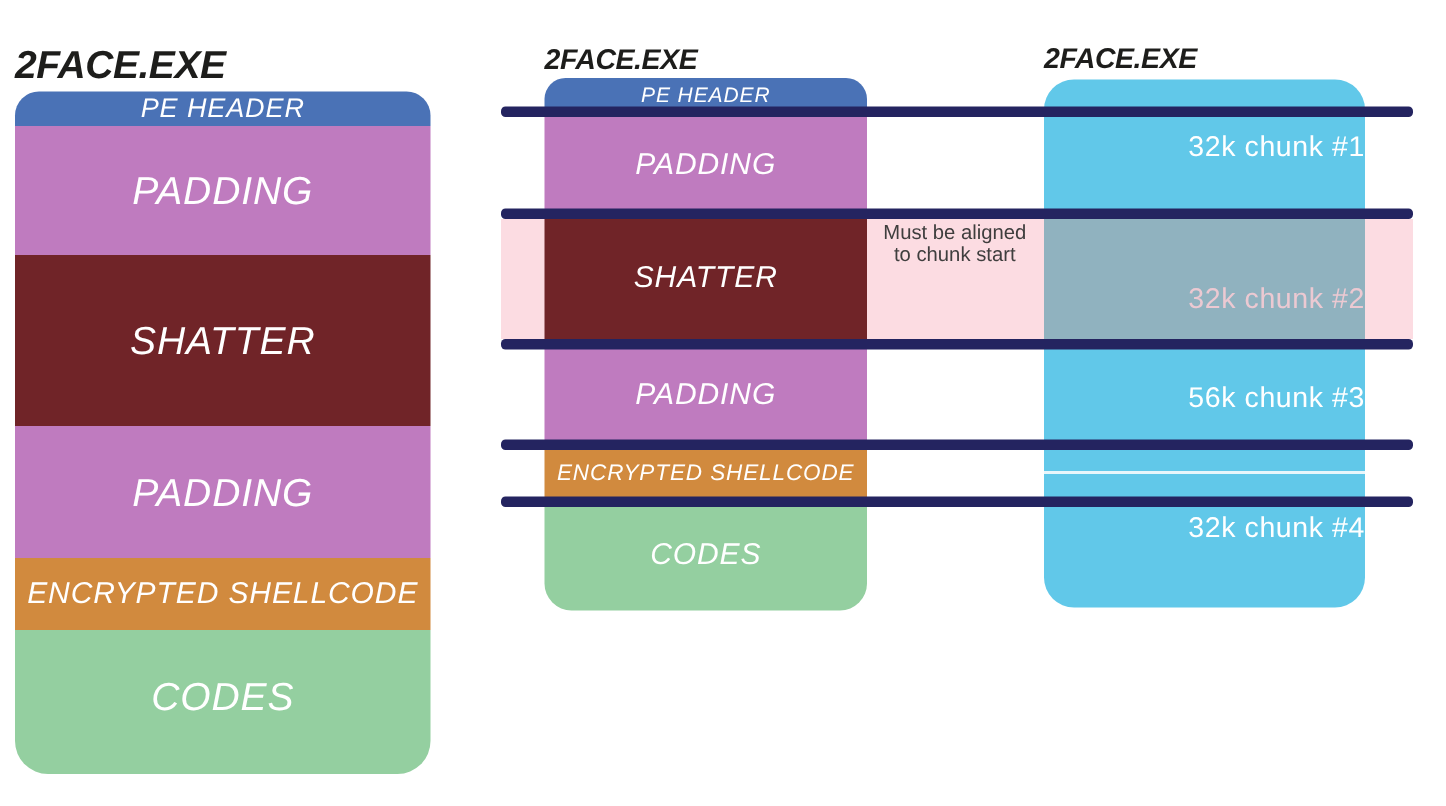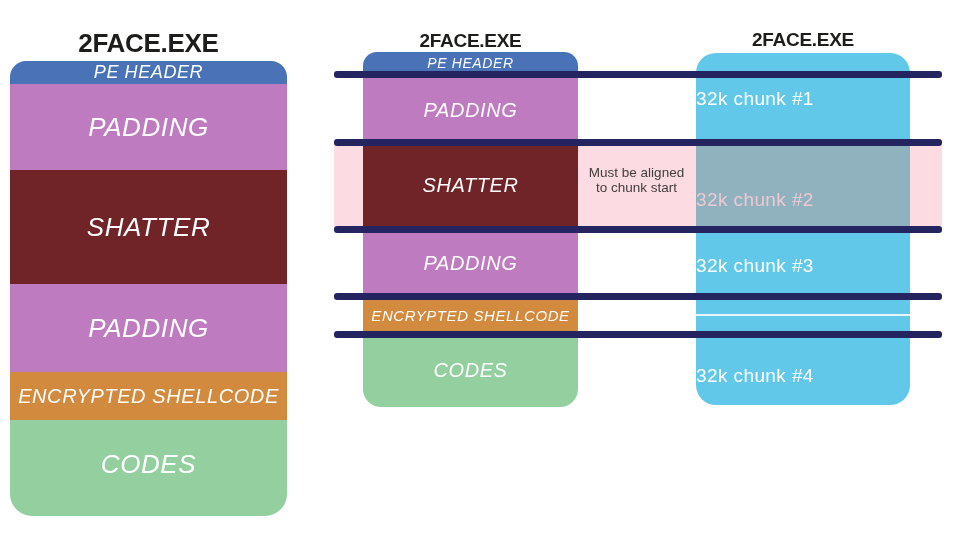--- a/index.html
+++ b/index.html
@@ -2,22 +2,22 @@
 <html style="--background: #ffffff; --title-text: #1d1d1b; --band-text: #ffffff; --pe-header-blue: #4a72b6; --padding-purple: #bf7bbf; --shatter-maroon: #702428; --shellcode-orange: #d18a3e; --codes-green: #94cfa0; --chunk-blue: #61c8e9; --navy-line: #242460; --pink-band: #fcdce2; --chunk2-overlay: #90b2bf; --chunk2-text: #ecc9d2; --annotation-text: #3f3e3e; --chunk-divider: #e8f6fb;"><head>
 <meta charset="utf-8">
 <style>
   html,body{margin:0;padding:0;}
   body{
     width:964px;height:537px;position:relative;overflow:hidden;
     background:var(--background,#fff);
     font-family:"Liberation Sans",sans-serif;
   }
   .dtitle{
-    position:absolute;text-align:center;font-weight:bold;
-    color:var(--title-text,#1d1d1b);letter-spacing:-0.3px;z-index:5;
+    position:absolute;text-align:left;font-weight:bold;
+    color:var(--title-text,#1d1d1b);letter-spacing:-0.3px;z-index:5;font-style:italic;
   }
   .band{
     position:absolute;display:flex;align-items:center;justify-content:center;
     color:var(--band-text,#fff);letter-spacing:0.6px;z-index:20;font-style:italic;
   }
   .hline{
     position:absolute;left:334px;width:608px;height:7px;
     background:var(--navy-line,#242460);z-index:30;border-radius:3px;
   }
   .pink-band{
@@ -27,31 +27,31 @@
   .chunk-body{
     position:absolute;left:696px;top:53px;width:214px;height:352px;
     background:var(--chunk-blue,#61c8e9);border-radius:20px;z-index:20;
   }
   .chunk2-overlay{
     position:absolute;left:696px;top:146px;width:214px;height:80px;
     background:var(--chunk2-overlay,#90b2bf);z-index:21;
   }
   .chunk-label{
     position:absolute;left:696px;width:214px;height:24px;line-height:24px;
-    text-align:left;font-size:19px;color:var(--band-text,#fff);
+    text-align:right;font-size:19px;color:var(--band-text,#fff);
     letter-spacing:0.4px;z-index:22;
   }
   .chunk-divider{
     position:absolute;left:696px;top:314px;width:214px;height:2px;
     background:var(--chunk-divider,#e8f6fb);z-index:25;
   }
   .annotation{
     position:absolute;left:577px;top:146px;width:119px;height:80px;
     display:flex;flex-direction:column;justify-content:space-between;
-    padding:19px 0 3px 0;box-sizing:border-box;z-index:40;
+    padding:1px 0 3px 0;box-sizing:border-box;z-index:40;
   }
   .annotation p{
     margin:0;text-align:center;font-size:13.5px;line-height:1.13;
     color:var(--annotation-text,#3f3e3e);white-space:pre-line;
   }
 </style>
 </head>
 <body>
 
 <div class="dtitle" style="left:10px;top:28px;width:277px;font-size:26px;">2FACE.EXE</div>
@@ -80,20 +80,20 @@
 </div>
 
 <div class="dtitle" style="left:696px;top:29px;width:214px;font-size:19px;">2FACE.EXE</div>
 
 <div class="chunk-body"></div>
 <div class="chunk2-overlay"></div>
 <div class="chunk-divider"></div>
 
 <div class="chunk-label" style="top:87px;">32k chunk #1</div>
 <div class="chunk-label" style="top:188px;color:var(--chunk2-text);">32k chunk #2</div>
-<div class="chunk-label" style="top:254px;">32k chunk #3</div>
-<div class="chunk-label" style="top:364px;">32k chunk #4</div>
+<div class="chunk-label" style="top:254px;">56k chunk #3</div>
+<div class="chunk-label" style="top:341px;">32k chunk #4</div>
 
 <div class="hline" style="top:71px;"></div>
 <div class="hline" style="top:139px;"></div>
 <div class="hline" style="top:226px;"></div>
 <div class="hline" style="top:293px;"></div>
 <div class="hline" style="top:331px;"></div>
 
 </body></html>

